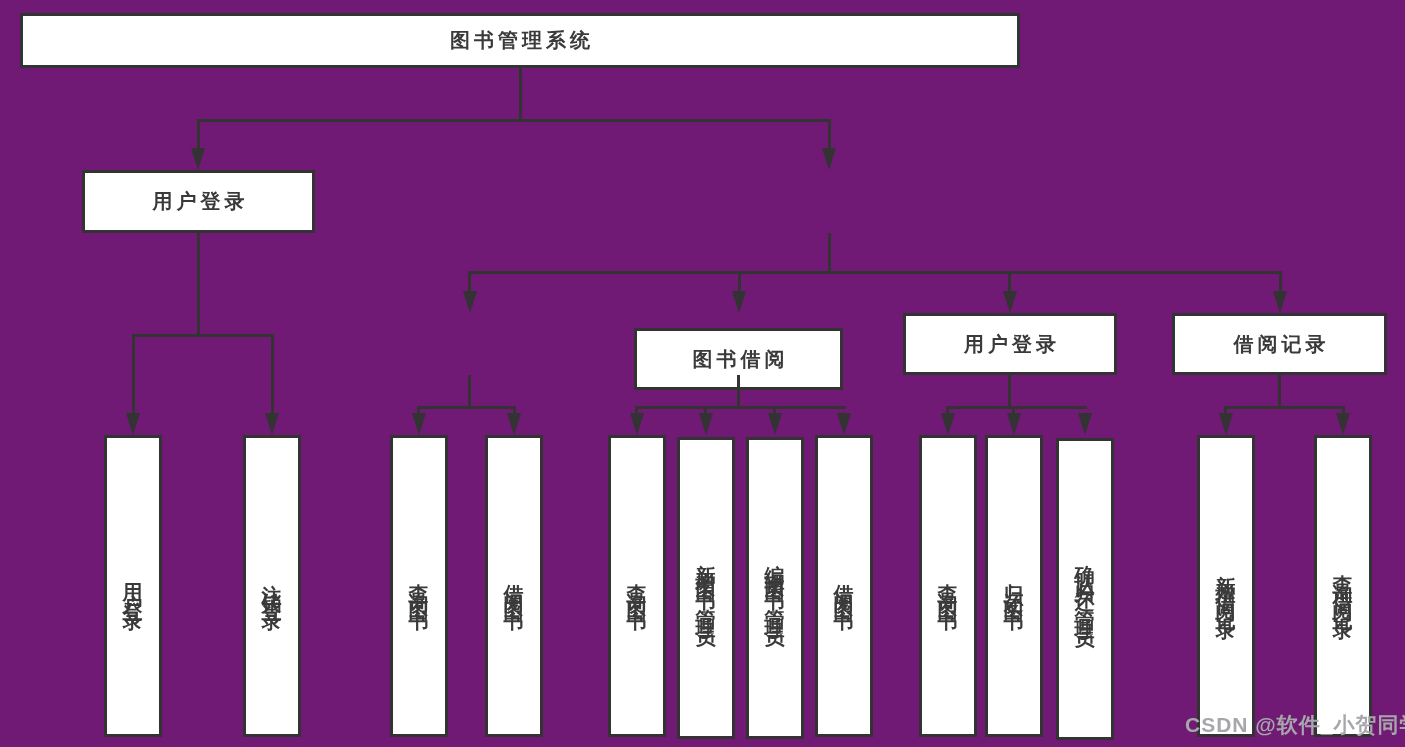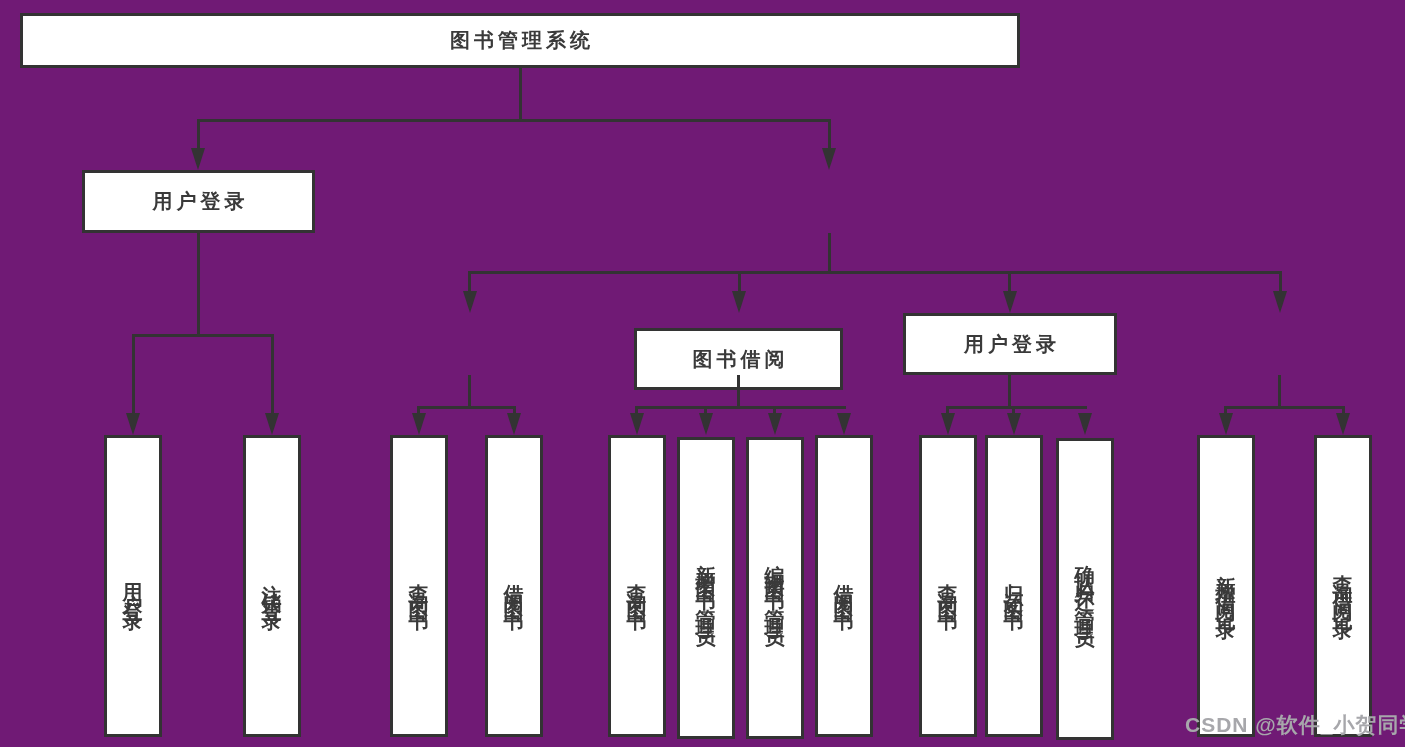--- a/index.html
+++ b/index.html
@@ -97,20 +97,23 @@
   <div class="arrow" style="left:1003px;top:291px;"></div>
   <div class="line" style="left:1279px;top:271px;width:3px;height:24px;"></div>
   <div class="arrow" style="left:1273px;top:291px;"></div>
 
   <div class="node node-h" style="left:634px;top:328px;width:209px;height:62px;">
     <span>图书借阅</span>
   </div>
   <div class="node node-h" style="left:903px;top:313px;width:214px;height:62px;">
     <span>用户登录</span>
   </div>
+  <div class="node node-h" style="left:1172px;top:313px;width:215px;height:62px;">
+    <span>借阅记录</span>
+  </div>
 
   <div class="line" style="left:468px;top:375px;width:3px;height:33px;"></div>
   <div class="line" style="left:417px;top:406px;width:99px;height:3px;"></div>
   <div class="line" style="left:417px;top:406px;width:3px;height:11px;"></div>
   <div class="arrow" style="left:412px;top:413px;"></div>
   <div class="line" style="left:513px;top:406px;width:3px;height:11px;"></div>
   <div class="arrow" style="left:507px;top:413px;"></div>
 
   <div class="line" style="left:737px;top:375px;width:3px;height:33px;"></div>
   <div class="line" style="left:635px;top:406px;width:211px;height:3px;"></div>

